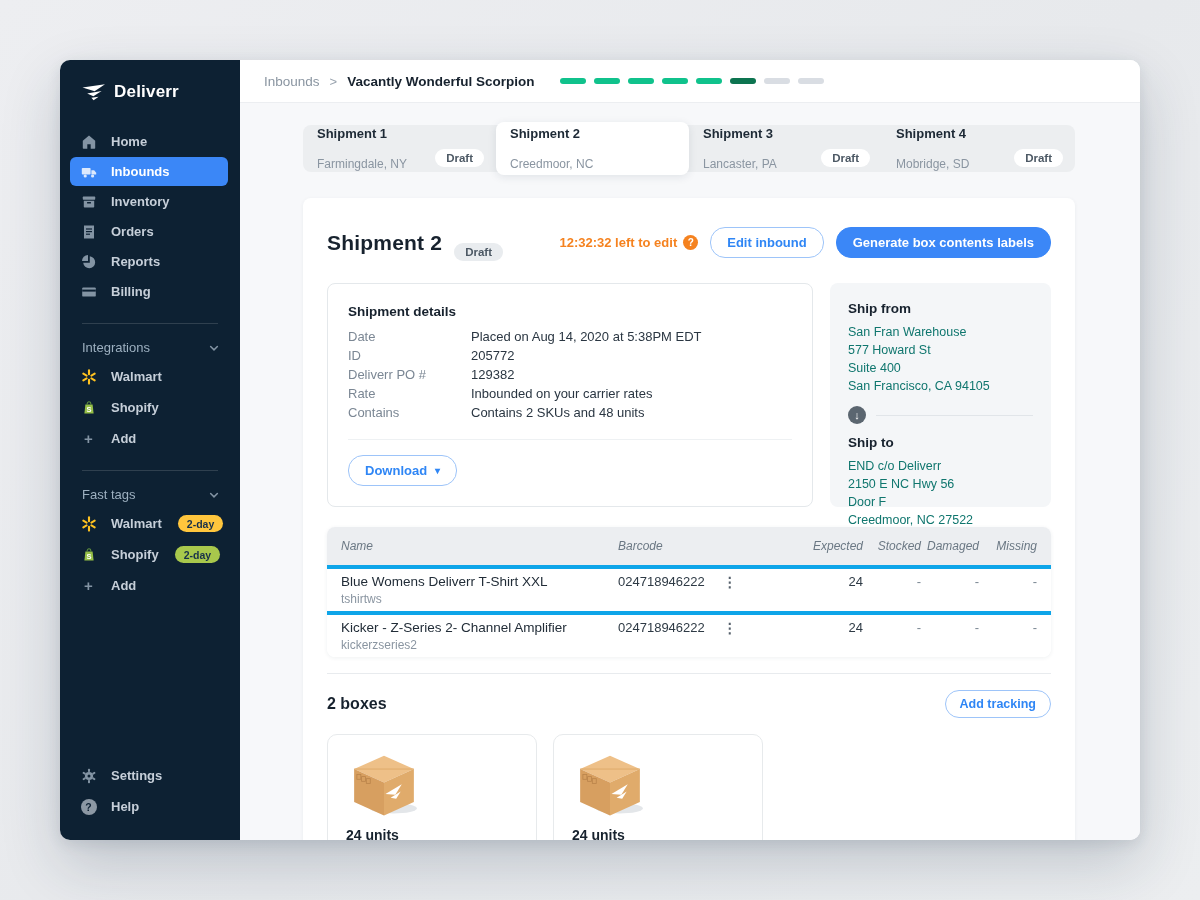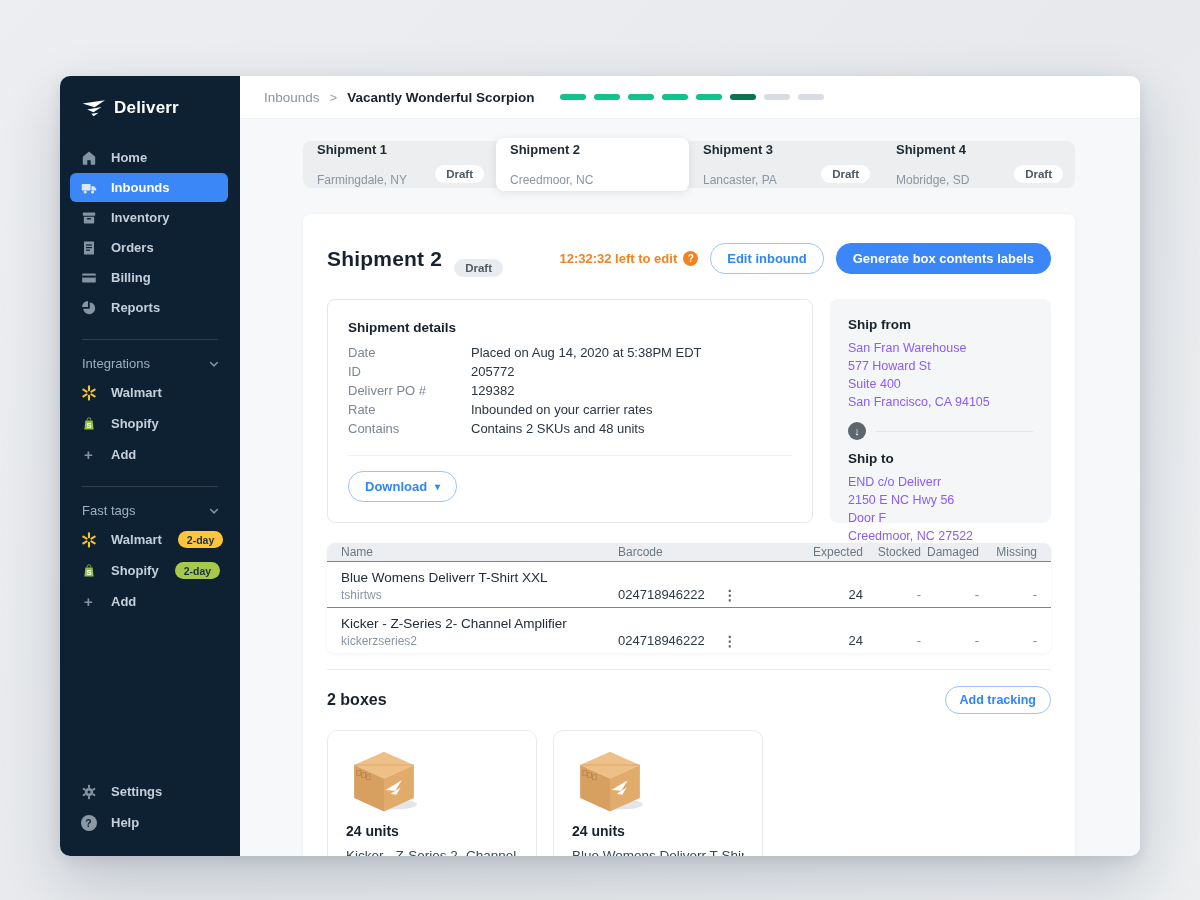--- a/index.html
+++ b/index.html
@@ -3,21 +3,21 @@
 <meta charset="utf-8">
 <style>
   * { margin:0; padding:0; box-sizing:border-box; }
   html,body { width:1200px; height:900px; }
   body {
     font-family:"Liberation Sans", sans-serif;
     background:linear-gradient(135deg,#edeef1 0%,#e7e9ec 55%,#eceef0 100%);
     overflow:hidden; color:#1f2b37;
   }
   .window {
-    position:absolute; left:60px; top:76px; width:1080px; height:780px;
+    position:absolute; left:60px; top:60px; width:1080px; height:780px;
     background:#fff; border-radius:10px; overflow:hidden; display:flex;
     box-shadow:0 24px 60px rgba(25,45,70,.20), 0 4px 14px rgba(25,45,70,.10);
   }
   
   .sidebar {
     width:180px; min-width:180px; background:#0d2133; color:#c6cfd9;
     display:flex; flex-direction:column; padding:22px 0 18px 0;
   }
   .logo { display:flex; align-items:center; gap:8px; padding:0 0 0 22px; margin-bottom:24px; }
   .logo-text { color:#fff; font-size:17px; font-weight:800; letter-spacing:.2px; }
@@ -116,31 +116,31 @@
   .download-btn {
     margin-top:15px; align-self:flex-start; display:flex; align-items:center; gap:8px;
     padding:7px 16px;
   }
   .caret { font-size:10px; line-height:1; }
   .ship-card {
     flex:1; height:224px; background:#f4f6f8; border-radius:8px; padding:18px 18px;
     display:flex; flex-direction:column;
   }
   .ship-title { font-size:13.5px; font-weight:800; color:#17222e; margin-bottom:7px; }
-  .ship-line { font-size:12.5px; color:#8b5cf6; line-height:18px; }
+  .ship-line { font-size:12.5px; color:#0f766e; line-height:18px; }
   .ship-sep { display:flex; align-items:center; gap:10px; margin:11px 0; }
   .arrow-circle {
     width:18px; height:18px; border-radius:50%; background:#5b6670; color:#fff;
     font-size:11px; display:flex; align-items:center; justify-content:center; flex:none;
   }
   .ship-sep .line { flex:1; border-top:1px solid #e1e5e9; }
   
   .sku-table { margin-top:20px; border-radius:8px; overflow:hidden; box-shadow:0 1px 4px rgba(30,50,70,.07); }
-  .t-head { display:flex; align-items:center; background:#eceef1; height:18px; padding:0 14px; }
-  .t-row { display:flex; align-items:flex-end; background:#fff; min-height:46px; padding:5px 14px; border-top:1px solid #0ea5e9; }
+  .t-head { display:flex; align-items:center; background:#eceef1; height:38px; padding:0 14px;font-style:italic; }
+  .t-row { display:flex; align-items:flex-start; background:#fff; min-height:46px; padding:5px 14px; border-top:4px solid #0ea5e9; }
   .t-row:first-of-type { border-top:none; }
   .col-name { flex:1; min-width:0; }
   .col-barcode { width:150px; display:flex; align-items:center; gap:18px; }
   .col-num { width:58px; text-align:right; font-size:13px; color:#2e3a45; }
   .col-num.w1 { width:95px; }
   .t-head .hlabel { font-size:12px; color:#6b7884; font-weight:500; }
   .t-head .col-num { font-size:12px; color:#6b7884; font-weight:500; }
   .item-name { font-size:13.5px; color:#222d38; font-weight:500; }
   .item-sku { font-size:12px; color:#8a95a1; margin-top:3px; }
   .barcode-text { font-size:13px; color:#2e3a45; }
@@ -212,34 +212,34 @@
               <rect x="5" y="4.4" width="6" height="1.2" fill="#0d2133"></rect>
               <rect x="5" y="7" width="6" height="1.2" fill="#0d2133"></rect>
               <rect x="5" y="9.6" width="4" height="1.2" fill="#0d2133"></rect>
             </svg>
         </span>
         <span>Orders</span>
       </div>
       <div class="nav-item">
         <span class="nicon">
           <svg width="16" height="16" viewBox="0 0 16 16" fill="currentColor">
-              <rect x="1.2" y="3.4" width="13.6" height="9.2" rx="1.2"></rect>
-              <rect x="1.2" y="5.6" width="13.6" height="2" fill="#0d2133"></rect>
-            </svg>
-        </span>
-        <span>Billing</span>
+              <path d="M8.8 2.2 a6 6 0 1 1-6.6 6.6 h6.6 Z"></path>
+              <path d="M7 0.9 a6 6 0 0 0-6 6 h6 Z"></path>
+            </svg>
+        </span>
+        <span>Reports</span>
       </div>
       <div class="nav-item">
         <span class="nicon">
           <svg width="16" height="16" viewBox="0 0 16 16" fill="currentColor">
-              <path d="M8.8 2.2 a6 6 0 1 1-6.6 6.6 h6.6 Z"></path>
-              <path d="M7 0.9 a6 6 0 0 0-6 6 h6 Z"></path>
-            </svg>
-        </span>
-        <span>Reports</span>
+              <rect x="1.2" y="3.4" width="13.6" height="9.2" rx="1.2"></rect>
+              <rect x="1.2" y="5.6" width="13.6" height="2" fill="#0d2133"></rect>
+            </svg>
+        </span>
+        <span>Billing</span>
       </div>
     </nav>
 
     <div class="sdivider"></div>
 
     <div class="section-head">
       <span>Integrations</span>
       <svg class="chev" width="12" height="12" viewBox="0 0 16 16" fill="none" stroke="currentColor" stroke-width="2" stroke-linecap="round">
           <path d="M3.5 6 8 10.5 12.5 6"></path>
         </svg>

